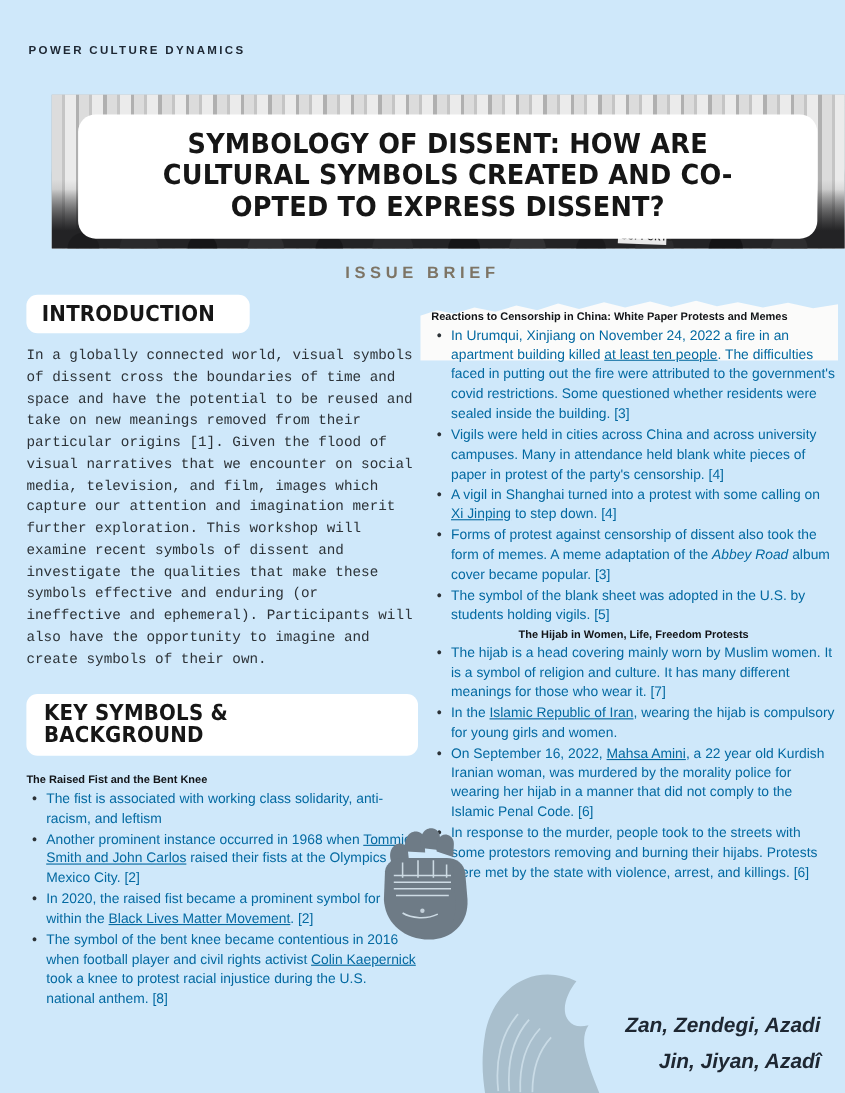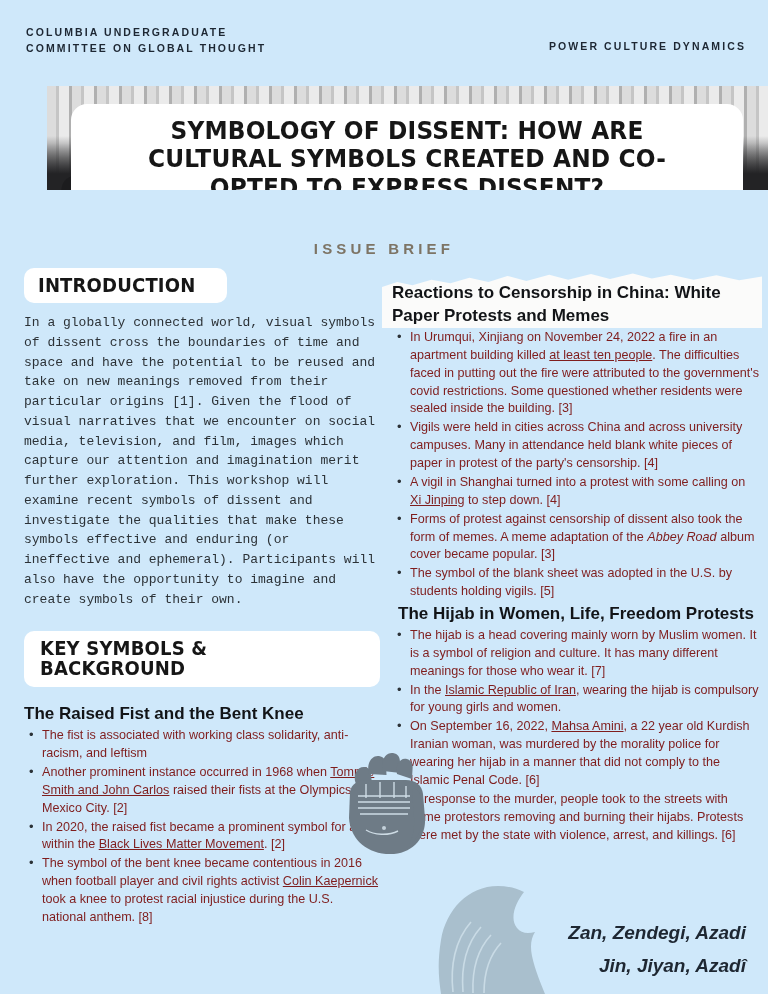--- a/index.html
+++ b/index.html
@@ -33,21 +33,21 @@
     color: #1d2733;
   }
   .masthead-right { text-align: left; padding-top: 14px; }
 
   
   .hero {
     position: absolute;
     top: 86px;
     left: 47px;
     width: 721px;
-    height: 104px;
+    height: 140px;
     overflow: hidden;
     background: #b9bcbe;
   }
   .hero-photo {
     position: absolute; inset: 0;
     background:
       linear-gradient(to bottom, rgba(0,0,0,0) 55%, rgba(20,20,22,.55) 100%),
       repeating-linear-gradient(90deg,#d8d8d8 0 9px,#c2c2c2 9px 12px,#e6e6e6 12px 22px,#aeaeae 22px 25px),
       linear-gradient(to bottom,#e3e3e3 0%,#d2d2d2 48%,#6e6e70 52%,#3b3b3d 100%);
     filter: grayscale(1) contrast(1.05);
@@ -154,38 +154,38 @@
   .pill.pill-wide { padding: 7px 16px 9px; }
 
   .body-text {
     font-size: 13px;
     line-height: 1.52;
     color: #2c3237;
   }
   .body-text p { margin-bottom: 4px; font-family: Liberation Mono, monospace; }
 
   .sub-head {
-    font-size: 17px;
+    font-size: 10px;
     font-weight: 700;
     color: #121417;
     line-height: 1.35;
     margin-bottom: 1px;
   }
   .sub-head.centered { text-align: center; }
 
   ul.bullets {
     list-style: none;
     margin: 0 0 2px 0;
   }
   ul.bullets li {
     position: relative;
     padding-left: 18px;
     font-size: 12.6px;
     line-height: 1.42;
-    color: #7f1d1d;
+    color: #0369a1;
     margin-bottom: 1px;
   }
   ul.bullets li::before {
     content: "\2022";
     position: absolute;
     left: 5px;
     top: -1px;
     font-size: 13px;
     color: #2c3237;
   }
@@ -237,24 +237,20 @@
     line-height: 1.75;
     color: #1e2732;
     z-index: 2;
     font-weight: bold;
   }
 </style>
 </head>
 <body>
 
 <div class="masthead">
-  <div class="masthead-left">
-    <div>COLUMBIA UNDERGRADUATE</div>
-    <div>COMMITTEE ON GLOBAL THOUGHT</div>
-  </div>
   <div class="masthead-right">POWER CULTURE DYNAMICS</div>
 </div>
 
 <div class="hero">
   <div class="hero-photo"></div>
   <div class="hero-crowd"></div>
   <div class="hero-sign" style="left:247px;bottom:18px;width:42px;">NO!</div>
   <div class="hero-sign" style="left:515px;bottom:4px;width:44px;transform:rotate(2deg);">SILENCE SUPPORTS</div>
 
   <div class="title-card">

